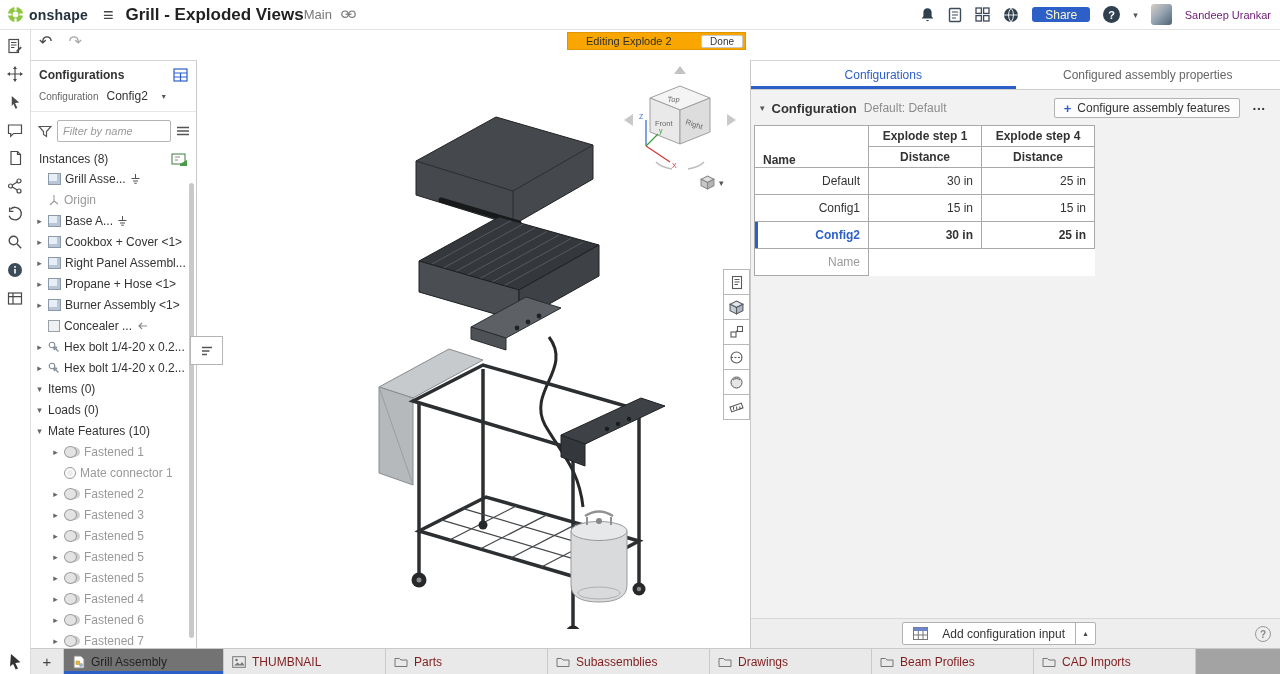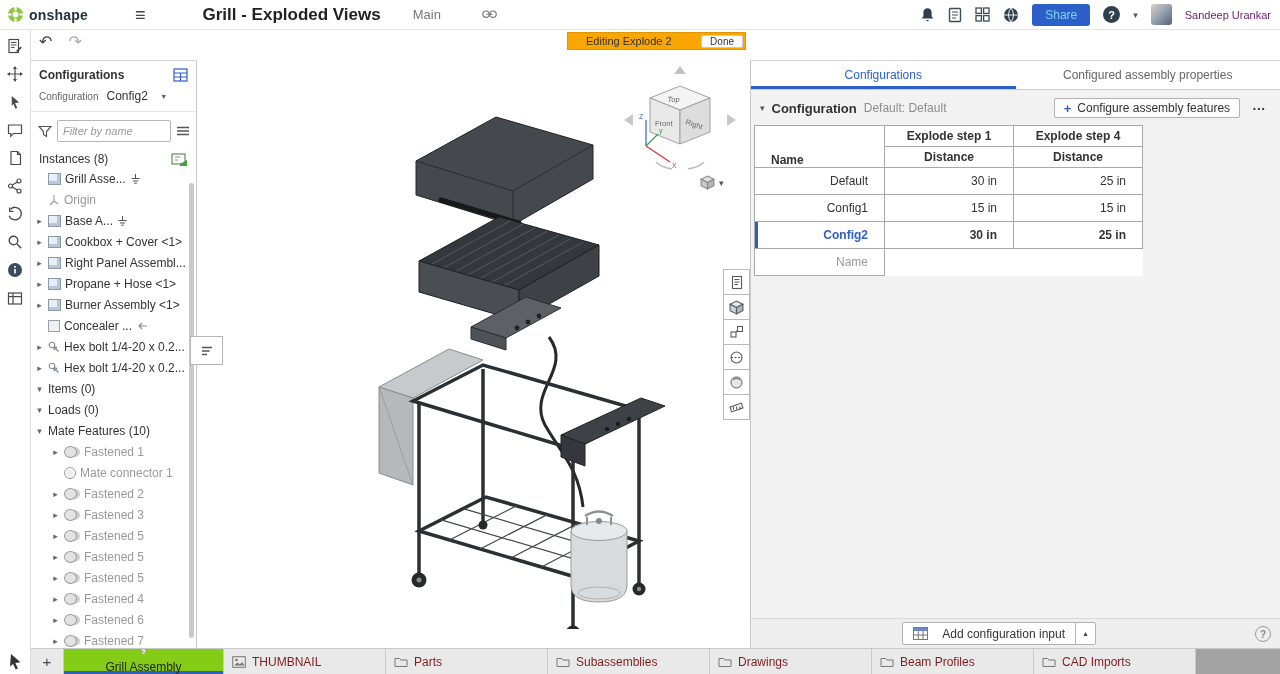--- a/index.html
+++ b/index.html
@@ -1,29 +1,29 @@
 <!DOCTYPE html>
 <html><head>
 <meta charset="utf-8">
 <style>
   html,body{margin:0;padding:0;background:#dcdcdc;}
   body{font-family:"Liberation Sans","DejaVu Sans",sans-serif;}
   .screen{position:relative;width:1280px;height:674px;background:#fff;overflow:hidden;color:#333;font-size:12px;}
   svg{display:block;}
 
   
-  .header{position:absolute;top:0;left:0;right:0;height:29px;background:#fff;border-bottom:1px solid #e3e3e3;display:flex;align-items:center;z-index:30;gap:32px;}
+  .header{position:absolute;top:0;left:0;right:0;height:29px;background:#fff;border-bottom:1px solid #e3e3e3;display:flex;align-items:center;z-index:30;}
   .logo{display:flex;align-items:center;gap:5px;padding:0 6px 0 7px;}
   .logo-text{font-size:14px;font-weight:bold;color:#24313e;letter-spacing:.2px;}
   .hamburger{font-size:18px;color:#444;padding:0 9px;line-height:1;}
-  .doc-title{font-size:17px;font-weight:bold;color:#222;margin-left:16px;white-space:nowrap;}
+  .doc-title{font-size:17px;font-weight:bold;color:#222;margin-left:3px;white-space:nowrap;}
   .branch{color:#777;font-size:13px;}
   .link-icon{margin-left:9px;display:flex;}
   .header-right{margin-left:auto;display:flex;align-items:center;gap:13px;padding-right:9px;}
-  .share-btn{background:#2d5fc8;color:#7dd3fc;font-size:12px;height:22px;padding:0 13px;border:none;border-radius:3px;display:flex;align-items:center;font-family:inherit;}
+  .share-btn{background:#2d5fc8;color:#fef9c3;font-size:12px;height:15px;padding:0 13px;border:none;border-radius:3px;display:flex;align-items:center;font-family:inherit;}
   .help-circle-dark{width:17px;height:17px;border-radius:50%;background:#31404f;color:#fff;font-size:11px;font-weight:bold;display:flex;align-items:center;justify-content:center;}
   .user-caret{font-size:9px;color:#555;}
   .avatar{width:21px;height:21px;border-radius:3px;background:linear-gradient(135deg,#d8cfc2 0%,#9aa8b4 45%,#4e6275 100%);}
   .user-name{font-size:11px;color:#701a75;white-space:nowrap;}
 
   
   .left-strip{position:absolute;left:0;top:29px;width:31px;height:645px;background:#fff;border-right:1px solid #ddd;z-index:20;display:flex;flex-direction:column;align-items:center;padding-top:7px;gap:8px;box-sizing:border-box;}
   .strip-icon{width:20px;height:20px;display:flex;align-items:center;justify-content:center;}
   .strip-bottom{position:absolute;bottom:3px;left:6px;}
 
@@ -76,39 +76,39 @@
   .rp-tab{flex:1;display:flex;align-items:center;justify-content:center;font-size:12px;color:#666;}
   .rp-tab.active{color:#2d5fc8;box-shadow:inset 0 -3px 0 #2d5fc8;}
   .rp-section{display:flex;align-items:center;gap:7px;padding:8px 6px 6px 9px;}
   .sec-caret{font-size:9px;color:#555;}
   .rp-title{font-weight:bold;font-size:13px;color:#333;}
   .rp-subtitle{color:#8c8c8c;font-size:12px;}
   .configure-btn{margin-left:auto;display:flex;align-items:center;gap:6px;border:1px solid #b2b2b2;background:#fcfcfc;height:20px;padding:0 9px;font-size:12px;border-radius:2px;font-family:inherit;color:#333;}
   .cfg-plus{color:#2d5fc8;font-weight:bold;font-size:13px;line-height:1;}
   .menu-dots{color:#333;font-size:8px;letter-spacing:1.5px;font-weight:bold;margin:0 8px 0 6px;}
   .cfg-table{border-collapse:collapse;margin:1px 0 0 3px;background:#fff;font-size:12px;table-layout:fixed;}
-  .cfg-table th,.cfg-table td{border:1px solid #a9a9a9;padding:0 16px;}
+  .cfg-table th,.cfg-table td{border:1px solid #a9a9a9;padding:0 8px;}
   .name-h{width:97px;text-align:left;vertical-align:bottom;padding-bottom:5px;font-size:12px;}
   .step-h{width:96px;height:20px;text-align:center;font-size:12px;}
   .dist-h{height:20px;text-align:center;font-size:12px;}
   .cfg-table td{height:26px;color:#333;text-align:right;}
   tr.selected td{font-weight:bold;}
   tr.selected td:first-child{color:#2d5fc8;box-shadow:inset 3px 0 0 #2d5fc8;}
   td.newcell{color:#9a9a9a;}
   .rp-footer{position:absolute;left:0;right:0;bottom:0;height:29px;background:#eeeeee;border-top:1px solid #d8d8d8;}
   .add-btn{position:absolute;right:184px;top:3px;height:23px;display:flex;align-items:stretch;border:1px solid #b2b2b2;background:#fff;border-radius:2px;box-sizing:border-box;}
   .add-btn-main{display:flex;align-items:center;gap:14px;padding:0 10px;font-size:12px;color:#333;}
   .add-btn-caret{width:19px;border-left:1px solid #b2b2b2;display:flex;align-items:center;justify-content:center;font-size:8px;color:#444;}
   .help-circle{position:absolute;right:9px;bottom:6px;width:14px;height:14px;border:1.5px solid #999;border-radius:50%;color:#888;font-size:10px;font-weight:bold;display:flex;align-items:center;justify-content:center;}
 
   
   .bottom-bar{position:absolute;left:31px;right:0;bottom:0;height:26px;background:#e9e9e9;border-top:1px solid #c9c9c9;display:flex;z-index:22;box-sizing:border-box;}
   .plus-tab{width:33px;border-right:1px solid #c9c9c9;display:flex;align-items:center;justify-content:center;font-size:15px;color:#444;box-sizing:border-box;}
   .doc-tab{display:flex;align-items:center;gap:6px;padding:0 8px;border-right:1px solid #c9c9c9;color:#7f1d1d;font-size:12px;box-sizing:border-box;white-space:nowrap;overflow:hidden;width:162px;}
-  .doc-tab.active{background:#84cc16;box-shadow:inset 0 -3px 0 #2d5fc8;color:#222;width:160px;flex-direction:column;}
+  .doc-tab.active{background:#737373;box-shadow:inset 0 -3px 0 #2d5fc8;color:#222;width:160px;}
   .tabbar-end{width:84px;margin-left:auto;background:#a3a3a3;}
 </style>
 </head>
 <body>
 
 <div class="screen">
 
   <div class="header">
     <div class="logo">
       <svg width="17" height="17" viewBox="0 0 17 17">

